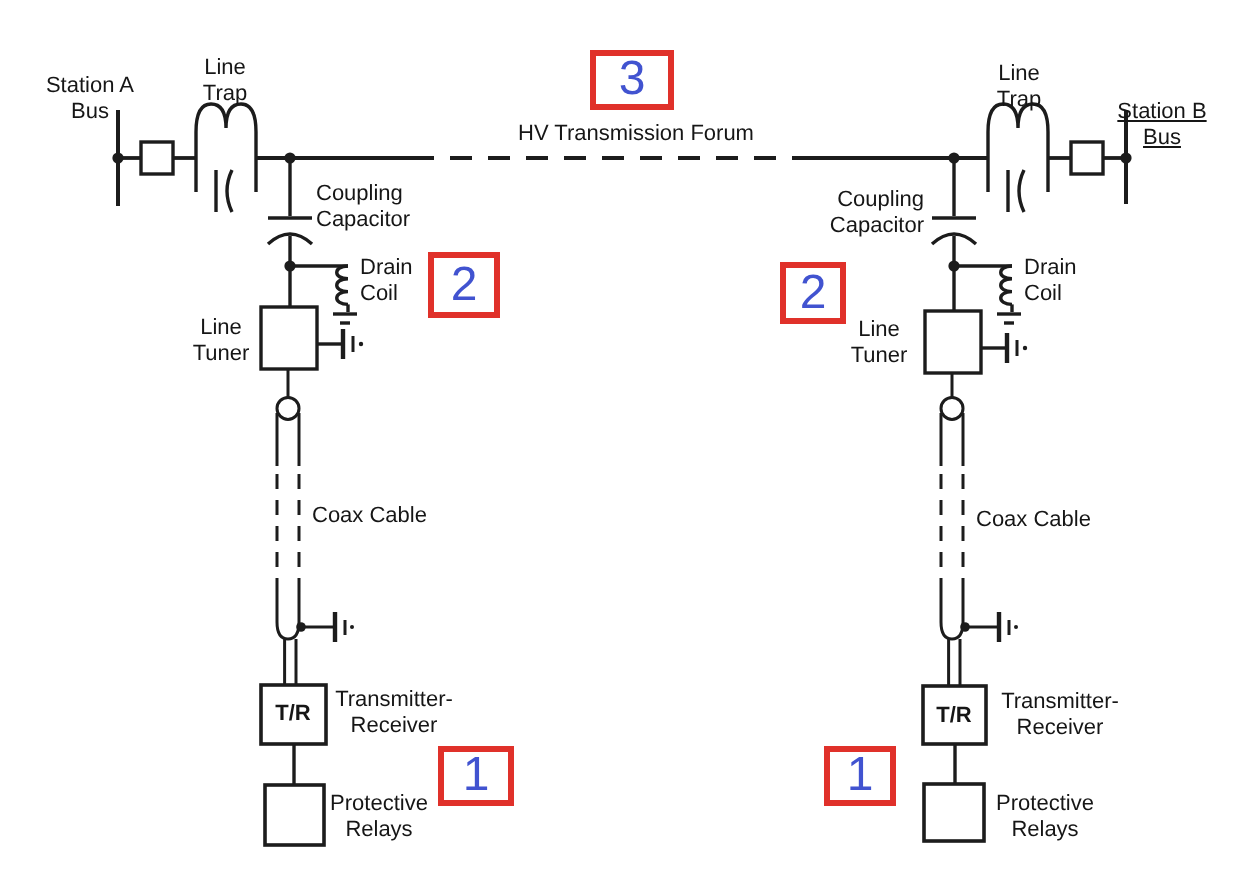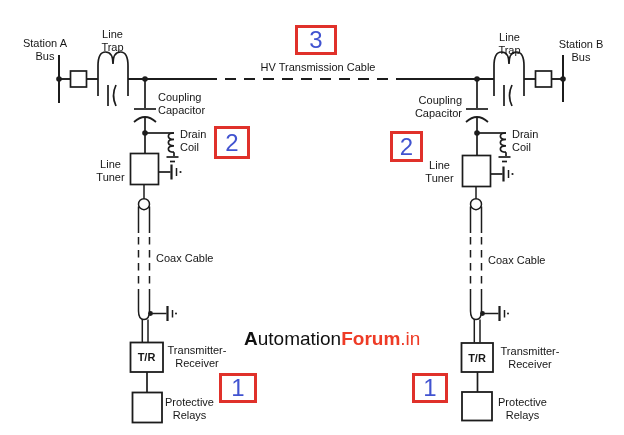--- a/index.html
+++ b/index.html
@@ -179,29 +179,29 @@
         <circle cx="145" cy="133" r="2.8"></circle>
         <circle cx="477" cy="79" r="2.8"></circle>
         <circle cx="477" cy="133" r="2.8"></circle>
         <circle cx="563" cy="79" r="2.8"></circle>
       </g>
     </g>
   </svg>
 
   <div class="lbl c" style="left:10px;top:37px;width:70px;">Station A
 Bus</div>
-  <div class="lbl c" style="left:546px;top:38px;width:70px;">Station B
+  <div class="lbl c" style="left:546px;top:50px;width:70px;text-decoration:underline;">Station B
 Bus</div>
 
   <div class="lbl c" style="left:86px;top:28px;width:53px;">Line
 Trap</div>
   <div class="lbl c" style="left:483px;top:31px;width:53px;">Line
 Trap</div>
 
-  <div class="lbl c" style="left:248px;top:61px;width:140px;">HV Transmission Cable</div>
+  <div class="lbl c" style="left:248px;top:61px;width:140px;">HV Transmission Forum</div>
 
   <div class="lbl" style="left:158px;top:91px;width:64px;">Coupling
 Capacitor</div>
   <div class="lbl r" style="left:398px;top:94px;width:64px;">Coupling
 Capacitor</div>
 
   <div class="lbl" style="left:180px;top:128px;width:42px;">Drain
 Coil</div>
   <div class="lbl" style="left:512px;top:128px;width:42px;">Drain
 Coil</div>
@@ -236,17 +236,14 @@
   <div class="marker" style="left:390px;top:131px;width:27px;height:25px;">
     <span>2</span>
   </div>
   <div class="marker" style="left:219px;top:373px;width:32px;height:24px;">
     <span>1</span>
   </div>
   <div class="marker" style="left:412px;top:373px;width:30px;height:24px;">
     <span>1</span>
   </div>
 
-  <div class="wm" style="left:244px;top:329px;">
-    <span class="blk bold">A</span><span class="blk">utomation</span><span class="red bold">Forum</span><span class="red">.in</span>
-  </div>
 
 </div>
 
 </body></html>

